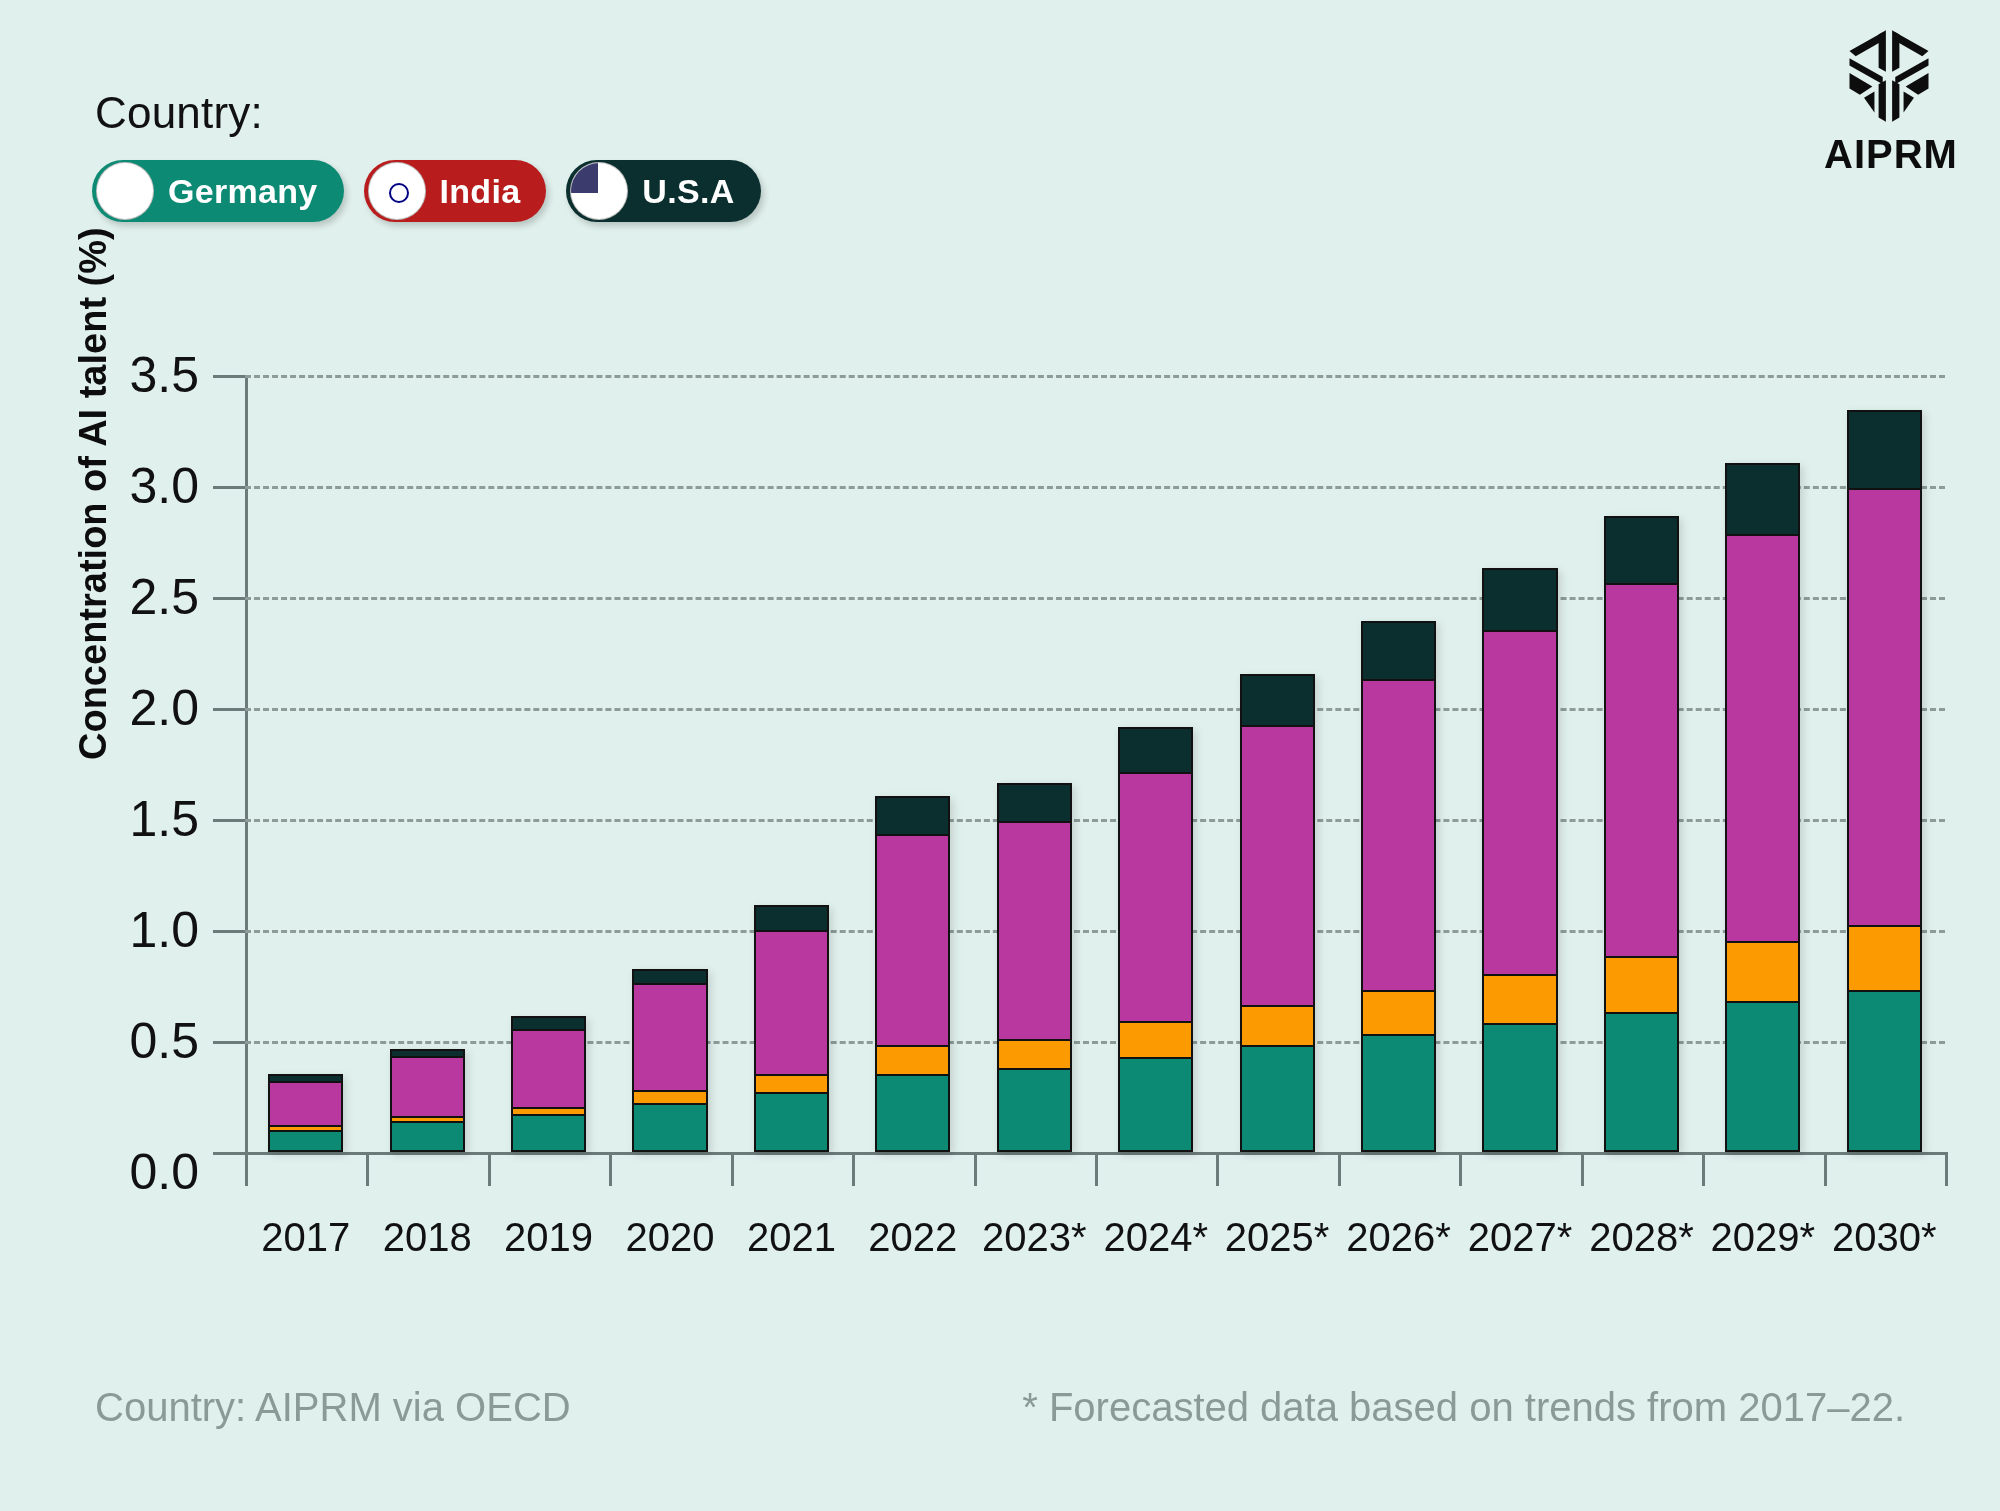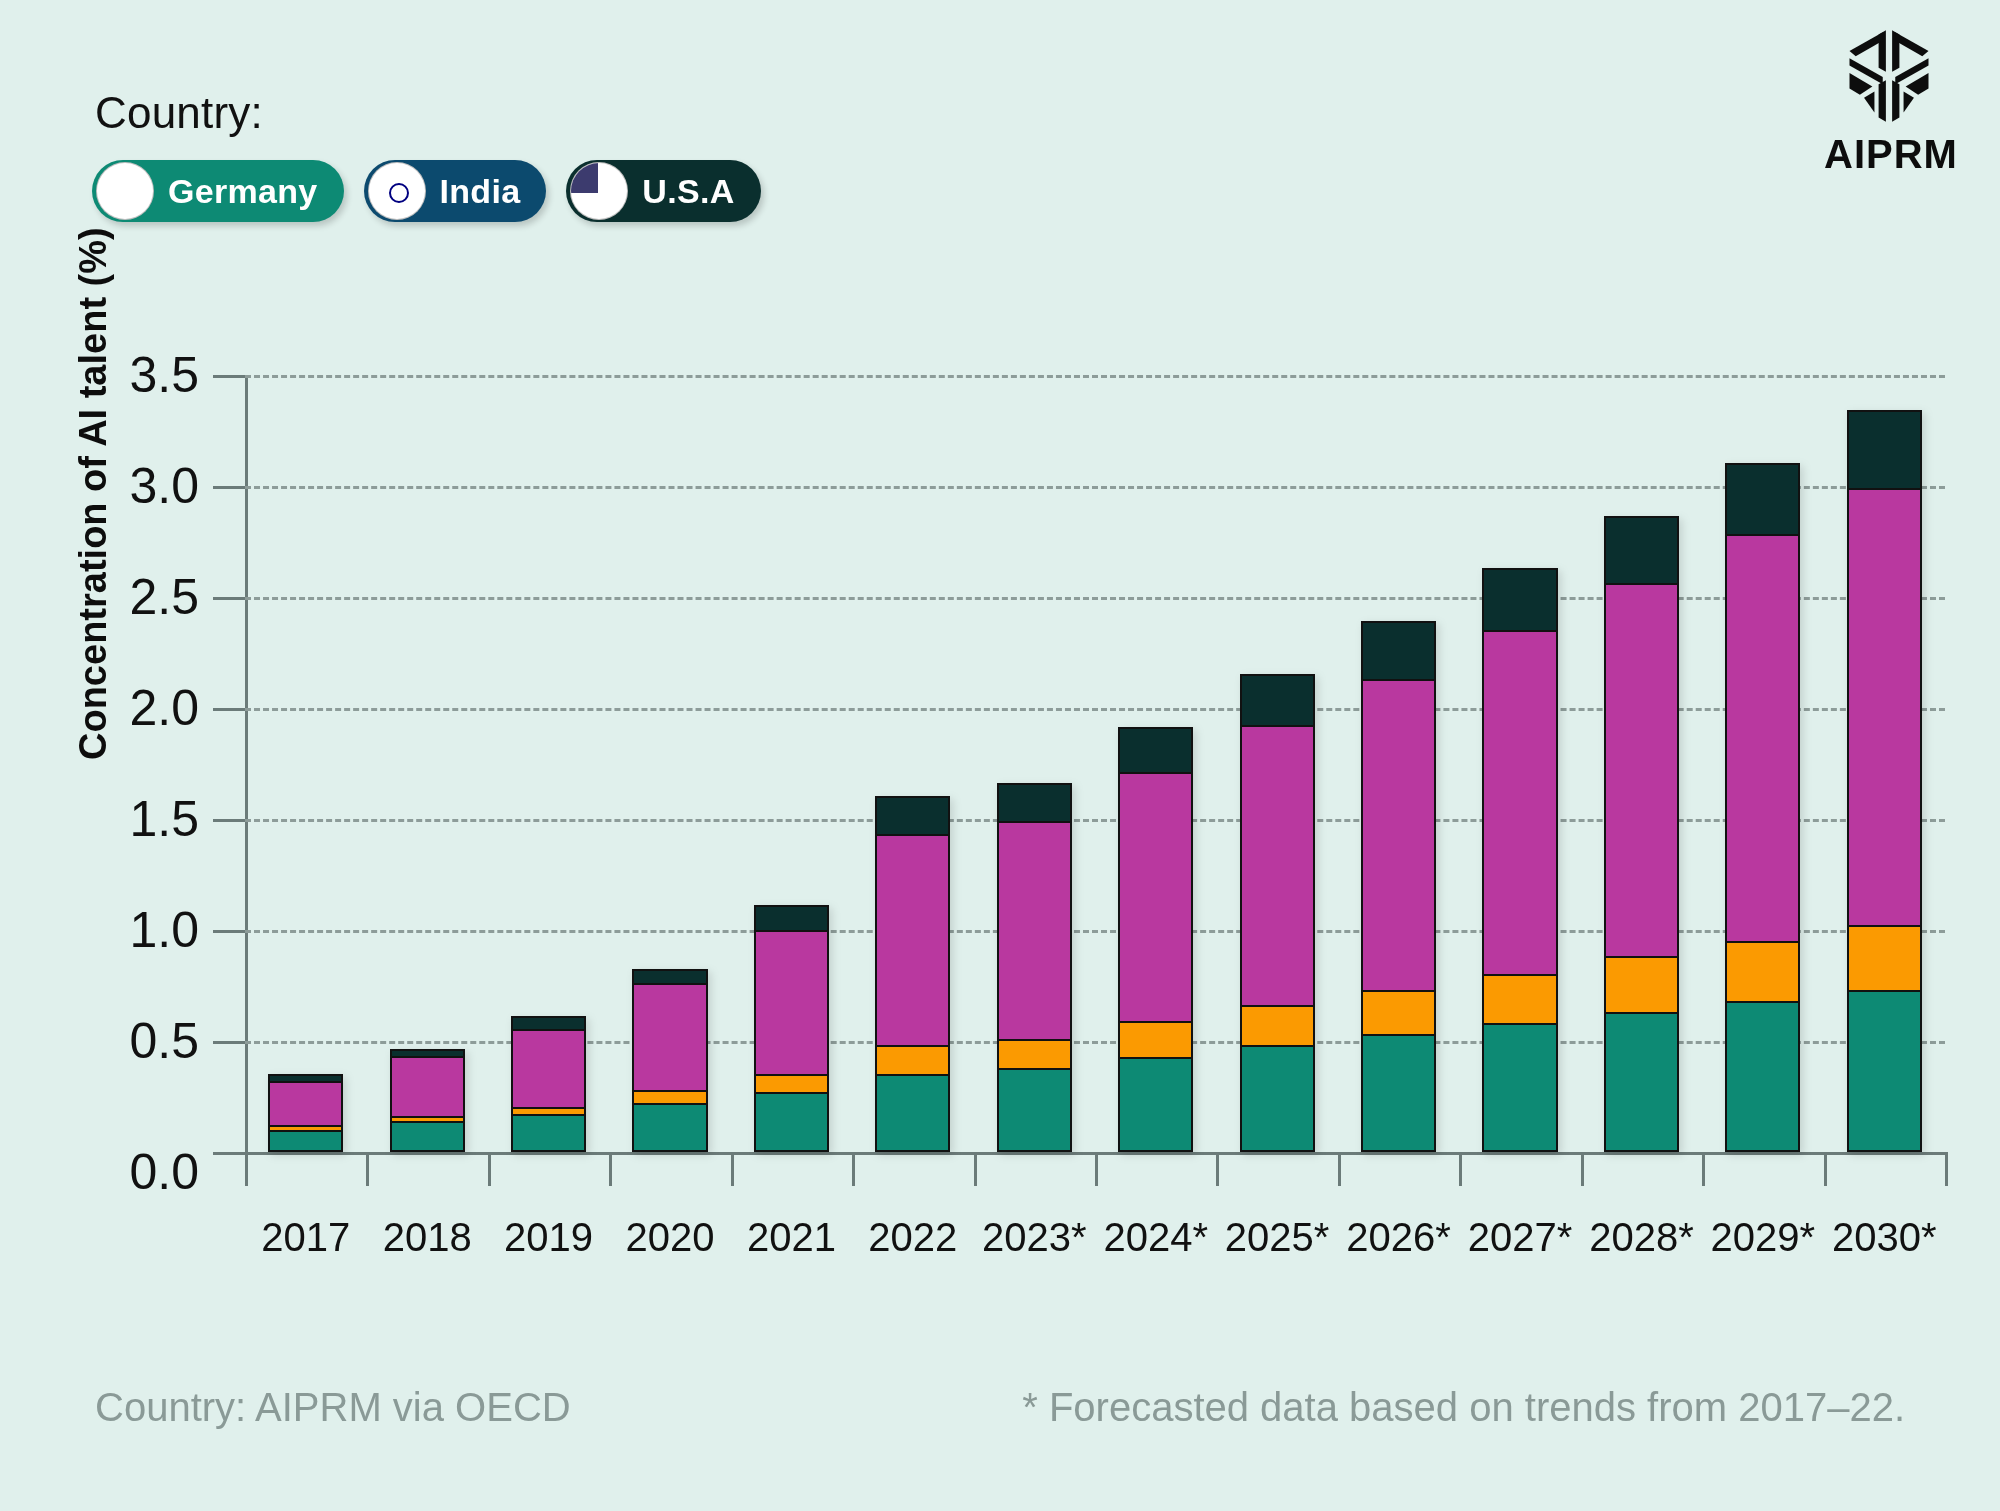--- a/index.html
+++ b/index.html
@@ -130,21 +130,21 @@
 </head>
 <body>
 
 <div id="header">
   <div id="country-label">Country:</div>
   <div id="legend">
       <div class="pill" style="background: rgb(13, 138, 116);">
         <span class="flag flag-de"></span>
         <span class="plabel" style="color: rgb(255, 255, 255);">Germany</span>
       </div>
-      <div class="pill" style="background: #0c4a6e;">
+      <div class="pill" style="background: #b91c1c;">
         <span class="flag flag-in"></span>
         <span class="plabel" style="color: rgb(255, 255, 255);">India</span>
       </div>
       <div class="pill" style="background: rgb(10, 47, 46);">
         <span class="flag flag-us"></span>
         <span class="plabel" style="color: rgb(255, 255, 255);">U.S.A</span>
       </div>
     </div>
 
   <div id="logo">

